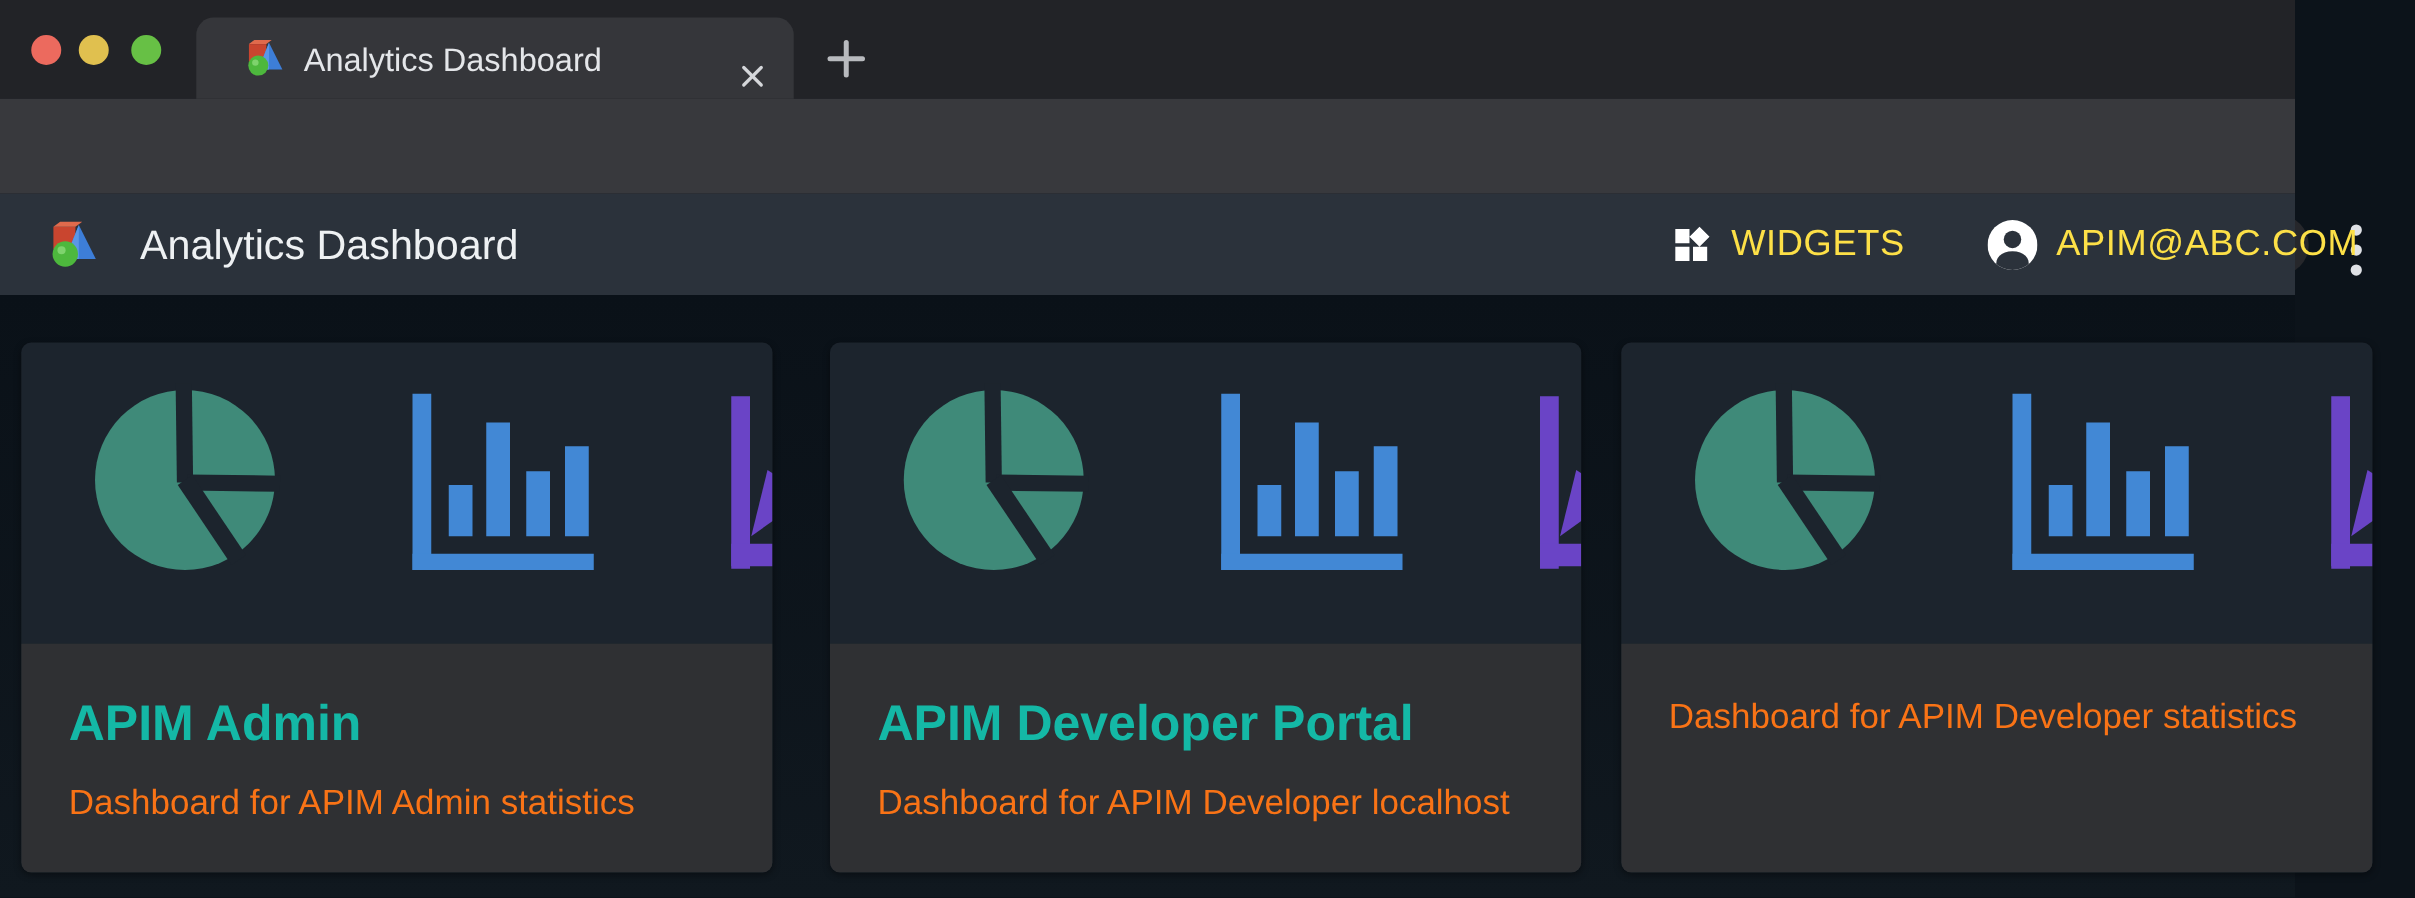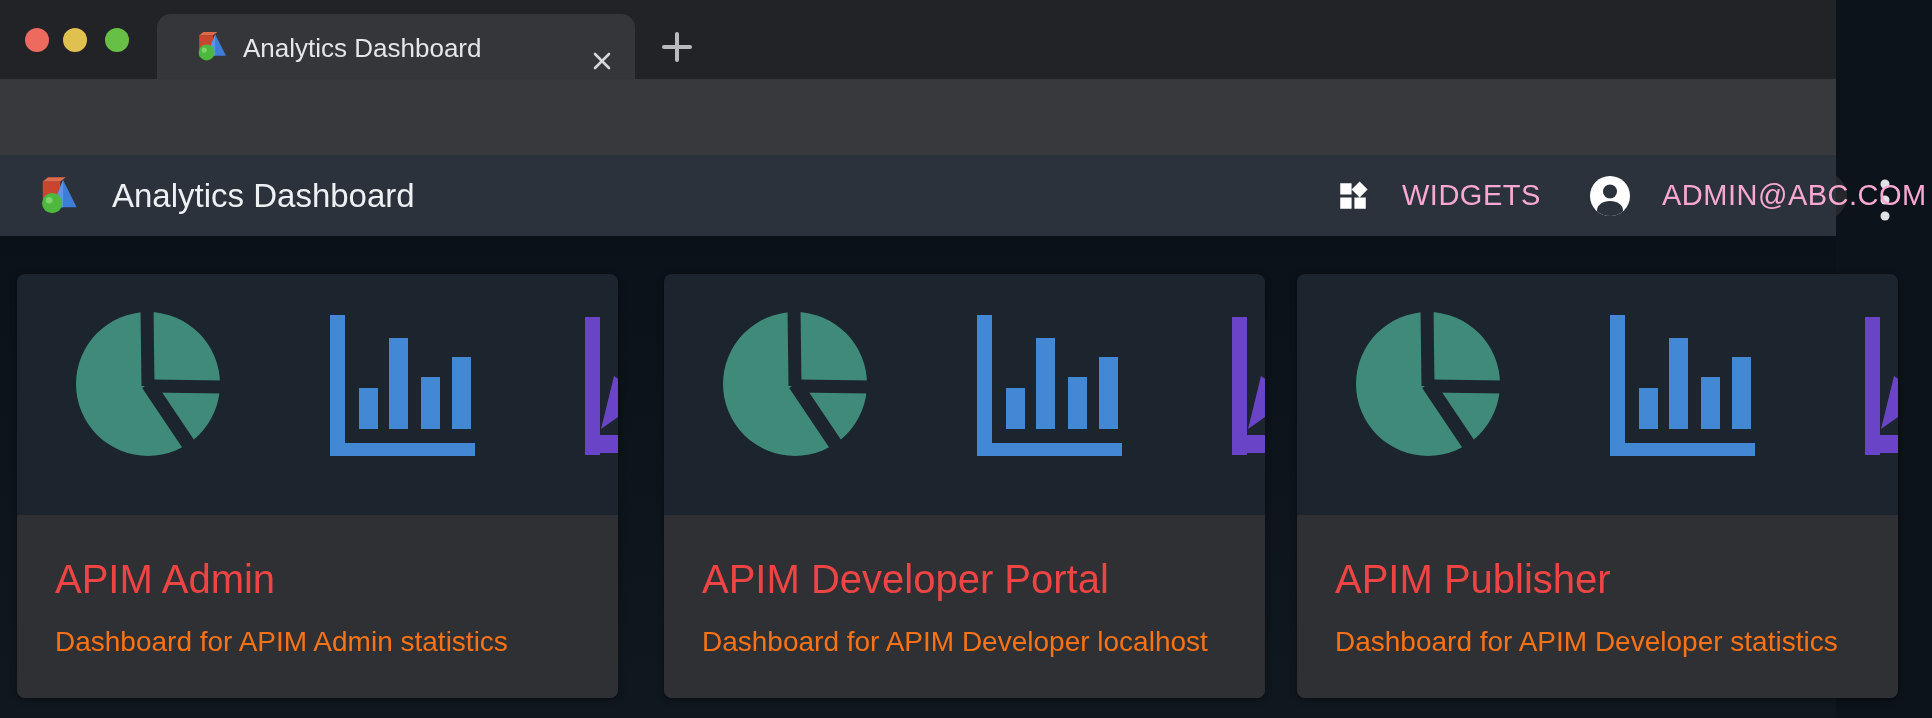--- a/index.html
+++ b/index.html
@@ -39,31 +39,31 @@
   .kebab{position:absolute;left:1872px;top:96px;width:26px;height:44px;border:none;background:none;padding:0;cursor:pointer;}
 
   
   .appbar{position:absolute;top:155px;left:0;width:100%;height:81px;background:#2b323b;}
   .applogo{position:absolute;left:40px;top:21px;width:38px;height:38px;}
   .apptitle{position:absolute;left:112px;top:0;height:81px;line-height:81px;font-size:33px;color:#eef1f3;white-space:nowrap;}
   .appbtn{position:absolute;top:0;height:81px;display:flex;align-items:center;border:none;background:none;padding:0;cursor:pointer;}
   .appbtn.widgets{left:1336px;}
   .appbtn.user{left:1590px;}
   .appbtn svg{flex:0 0 auto;}
-  .appbtn-label{font-size:29px;color:#f9a8d4;margin-left:32px;letter-spacing:0.5px;white-space:nowrap;}
+  .appbtn-label{font-size:29px;color:#fde047;margin-left:15px;letter-spacing:0.5px;white-space:nowrap;}
 
   
   .content{position:absolute;top:236px;left:0;width:100%;height:482px;
            background:linear-gradient(#0a1118,#10181f);}
   .card{position:absolute;top:38px;width:601px;height:424px;border-radius:8px;overflow:hidden;
         background:#1c242d;cursor:pointer;box-shadow:0 2px 6px rgba(0,0,0,.4);}
   .card.c0{left:17px;} .card.c1{left:664px;} .card.c2{left:1297px;}
   .card-illus{position:relative;width:601px;height:241px;}
   .card-footer{width:601px;height:183px;background:#2f3033;box-sizing:border-box;padding:42px 38px 0;}
-  .card-title{margin:0 0 24px;font-size:40px;font-weight:400;color:#ef4444;white-space:nowrap;}
+  .card-title{margin:0 0 24px;font-size:40px;font-weight:700;color:#14b8a6;white-space:nowrap;}
   .card-desc{margin:0;font-size:28px;color:#f97316;white-space:nowrap;}
 </style>
 </head>
 <body>
 
 <div id="screen">
 
   <div class="tabstrip">
     <span class="tl red"></span>
     <span class="tl yellow"></span>
@@ -171,21 +171,21 @@
             <clipPath id="acc">
               <circle cx="20" cy="20" r="20"></circle>
             </clipPath>
           </defs>
         <circle cx="20" cy="20" r="20" fill="#ffffff"></circle>
         <g clip-path="url(#acc)" fill="#2b323b">
           <circle cx="20" cy="15.5" r="7"></circle>
           <path d="M20 25c-7.5 0-13 4.2-13 9.5V42h26v-7.5C33 29.2 27.5 25 20 25z"></path>
         </g>
       </svg>
-      <span class="appbtn-label">ADMIN@ABC.COM</span>
+      <span class="appbtn-label">APIM@ABC.COM</span>
     </button>
   </div>
 
   <div class="content">
 
     <div class="card c0">
       <div class="card-illus">
         <svg width="601" height="241" viewBox="0 0 601 241">
           <g>
             <circle cx="131" cy="110" r="72" fill="#3f8a79"></circle>
@@ -265,19 +265,18 @@
           </g>
           <g fill="#6a44c6">
             <rect x="568" y="43" width="15" height="138"></rect>
             <rect x="568" y="161" width="80" height="18"></rect>
             <line x1="668" y1="22" x2="613" y2="112" stroke="#6a44c6" stroke-width="16"></line>
             <polygon points="584,155 629,123 597,102"></polygon>
           </g>
         </svg>
       </div>
       <div class="card-footer">
-        <h2 class="card-title">APIM Publisher</h2>
         <p class="card-desc">Dashboard for APIM Developer statistics</p>
       </div>
     </div>
 
   </div>
 </div>
 
 </body></html>

